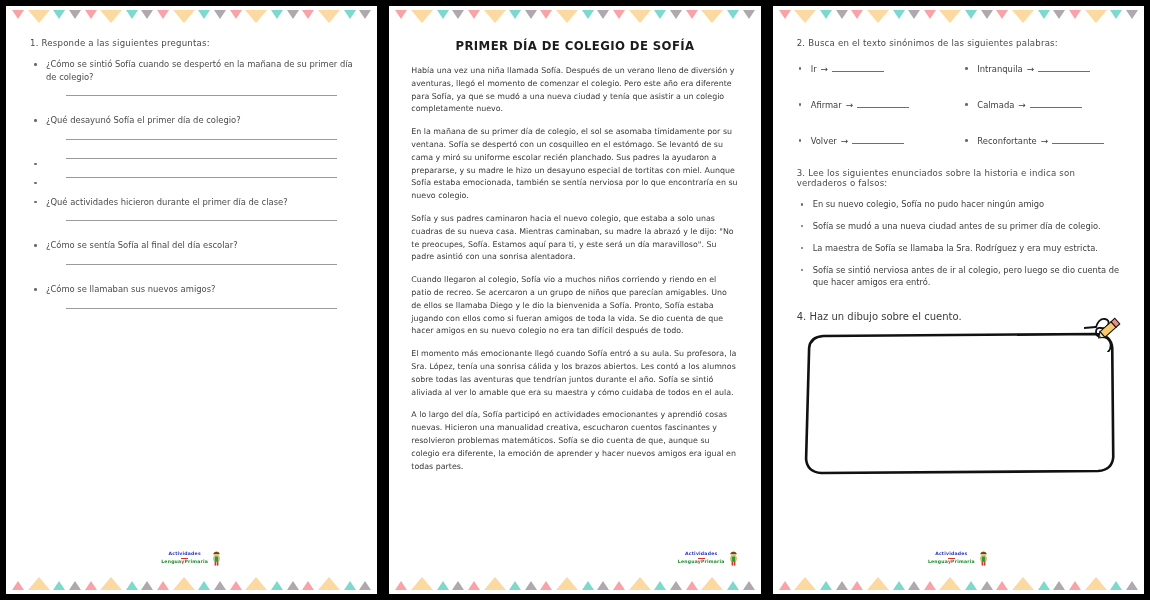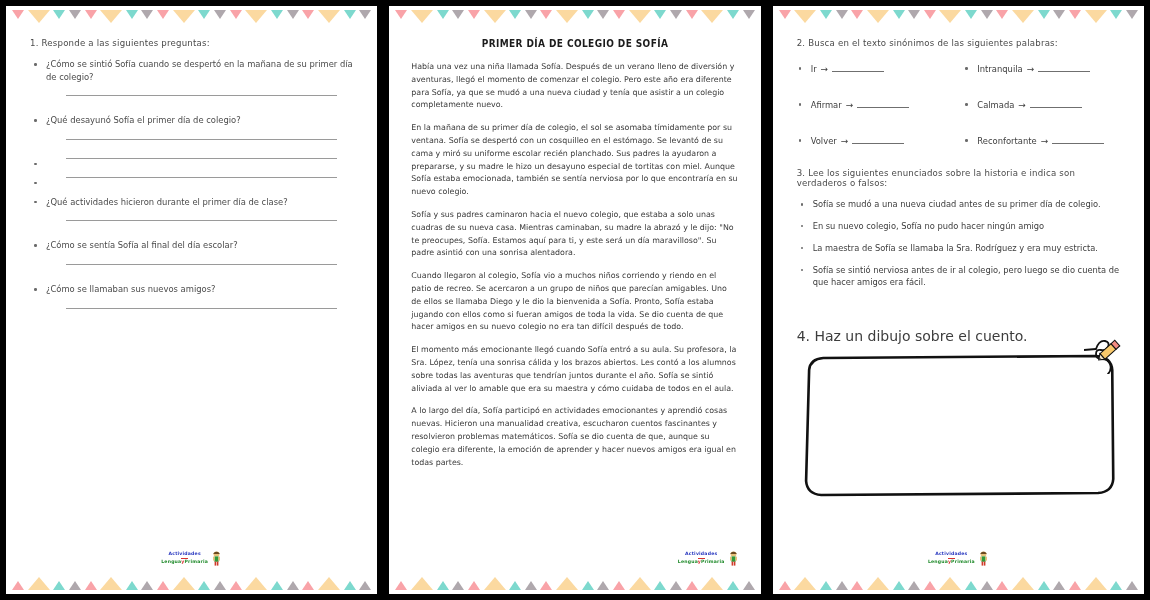--- a/index.html
+++ b/index.html
@@ -103,21 +103,21 @@
   .ansline{
     height:1px;
     background:#9a9a9a;
     margin:12px 0 18px 20px;
     width:calc(100% - 38px);
   }
 
   
   .story-title{
     text-align:center;
-    font-size:10px;
+    font-size:13px;
     font-weight:bold;
     color:#1c1c1c;
     letter-spacing:.4px;
     margin:6px 0 12px 0;
     font-family:"DejaVu Sans Condensed","Liberation Sans", sans-serif;
   }
   .story p{
     font-size:7.9px;
     line-height:1.62;
     color:#3a3a3a;
@@ -168,23 +168,23 @@
   }
   ul.tf li::before{
     content:"";
     position:absolute;
     left:6px;top:5px;
     width:2.5px;height:2.5px;
     background:#6b6b6b;border-radius:50%;
   }
 
   .draw-head{
-    font-size:14px;
+    font-size:10px;
     color:#3d3d3d;
-    margin:39px 0 6px 2px;
+    margin:22px 0 6px 2px;
   }
   .draw-wrap{position:relative;margin:0 2px;}
   .draw-box{display:block;width:100%;height:150px;}
   .pencil{
     position:absolute;
     right:-4px;top:-14px;
     width:40px;height:38px;
   }
 
   
@@ -437,24 +437,24 @@
           </div>
         <div class="syn-item">
             <span>Reconfortante</span>
             <span class="syn-arrow">→</span>
             <span class="syn-blank"></span>
           </div>
       </div>
 
       <div class="q-head" style="margin-top:22px;">3. Lee los siguientes enunciados sobre la historia e indica son verdaderos o falsos:</div>
       <ul class="tf">
+        <li>En su nuevo colegio, Sofía no pudo hacer ningún amigo</li>
         <li>Sofía se mudó a una nueva ciudad antes de su primer día de colegio.</li>
-        <li>En su nuevo colegio, Sofía no pudo hacer ningún amigo</li>
         <li>La maestra de Sofía se llamaba la Sra. Rodríguez y era muy estricta.</li>
-        <li>Sofía se sintió nerviosa antes de ir al colegio, pero luego se dio cuenta de que hacer amigos era fácil.</li>
+        <li>Sofía se sintió nerviosa antes de ir al colegio, pero luego se dio cuenta de que hacer amigos era entró.</li>
       </ul>
 
       <div class="draw-head">4. Haz un dibujo sobre el cuento.</div>
       <div class="draw-wrap">
         <svg class="draw-box" viewBox="0 0 320 150" preserveAspectRatio="none">
           <path d="M12 20 Q13 9 26 8 L296 6 Q311 7 312 20 L313 129 Q312 142 298 143 L24 145 Q10 144 9 131 Z" fill="none" stroke="#111" stroke-width="2.6" stroke-linecap="round" stroke-linejoin="round"></path>
         </svg>
         <svg class="pencil" viewBox="0 0 40 38">
           <path d="M0 14 L12 13" stroke="#111" stroke-width="1.8" fill="none"></path>
           <path d="M12 13 q3 -9 9 -8 q5 1 3 6 q-2 4 -7 3 q-5 -1 -5 4 q0 5 6 5 q6 0 8 5 q2 6 -2 10" stroke="#111" stroke-width="1.8" fill="none" stroke-linecap="round"></path>

